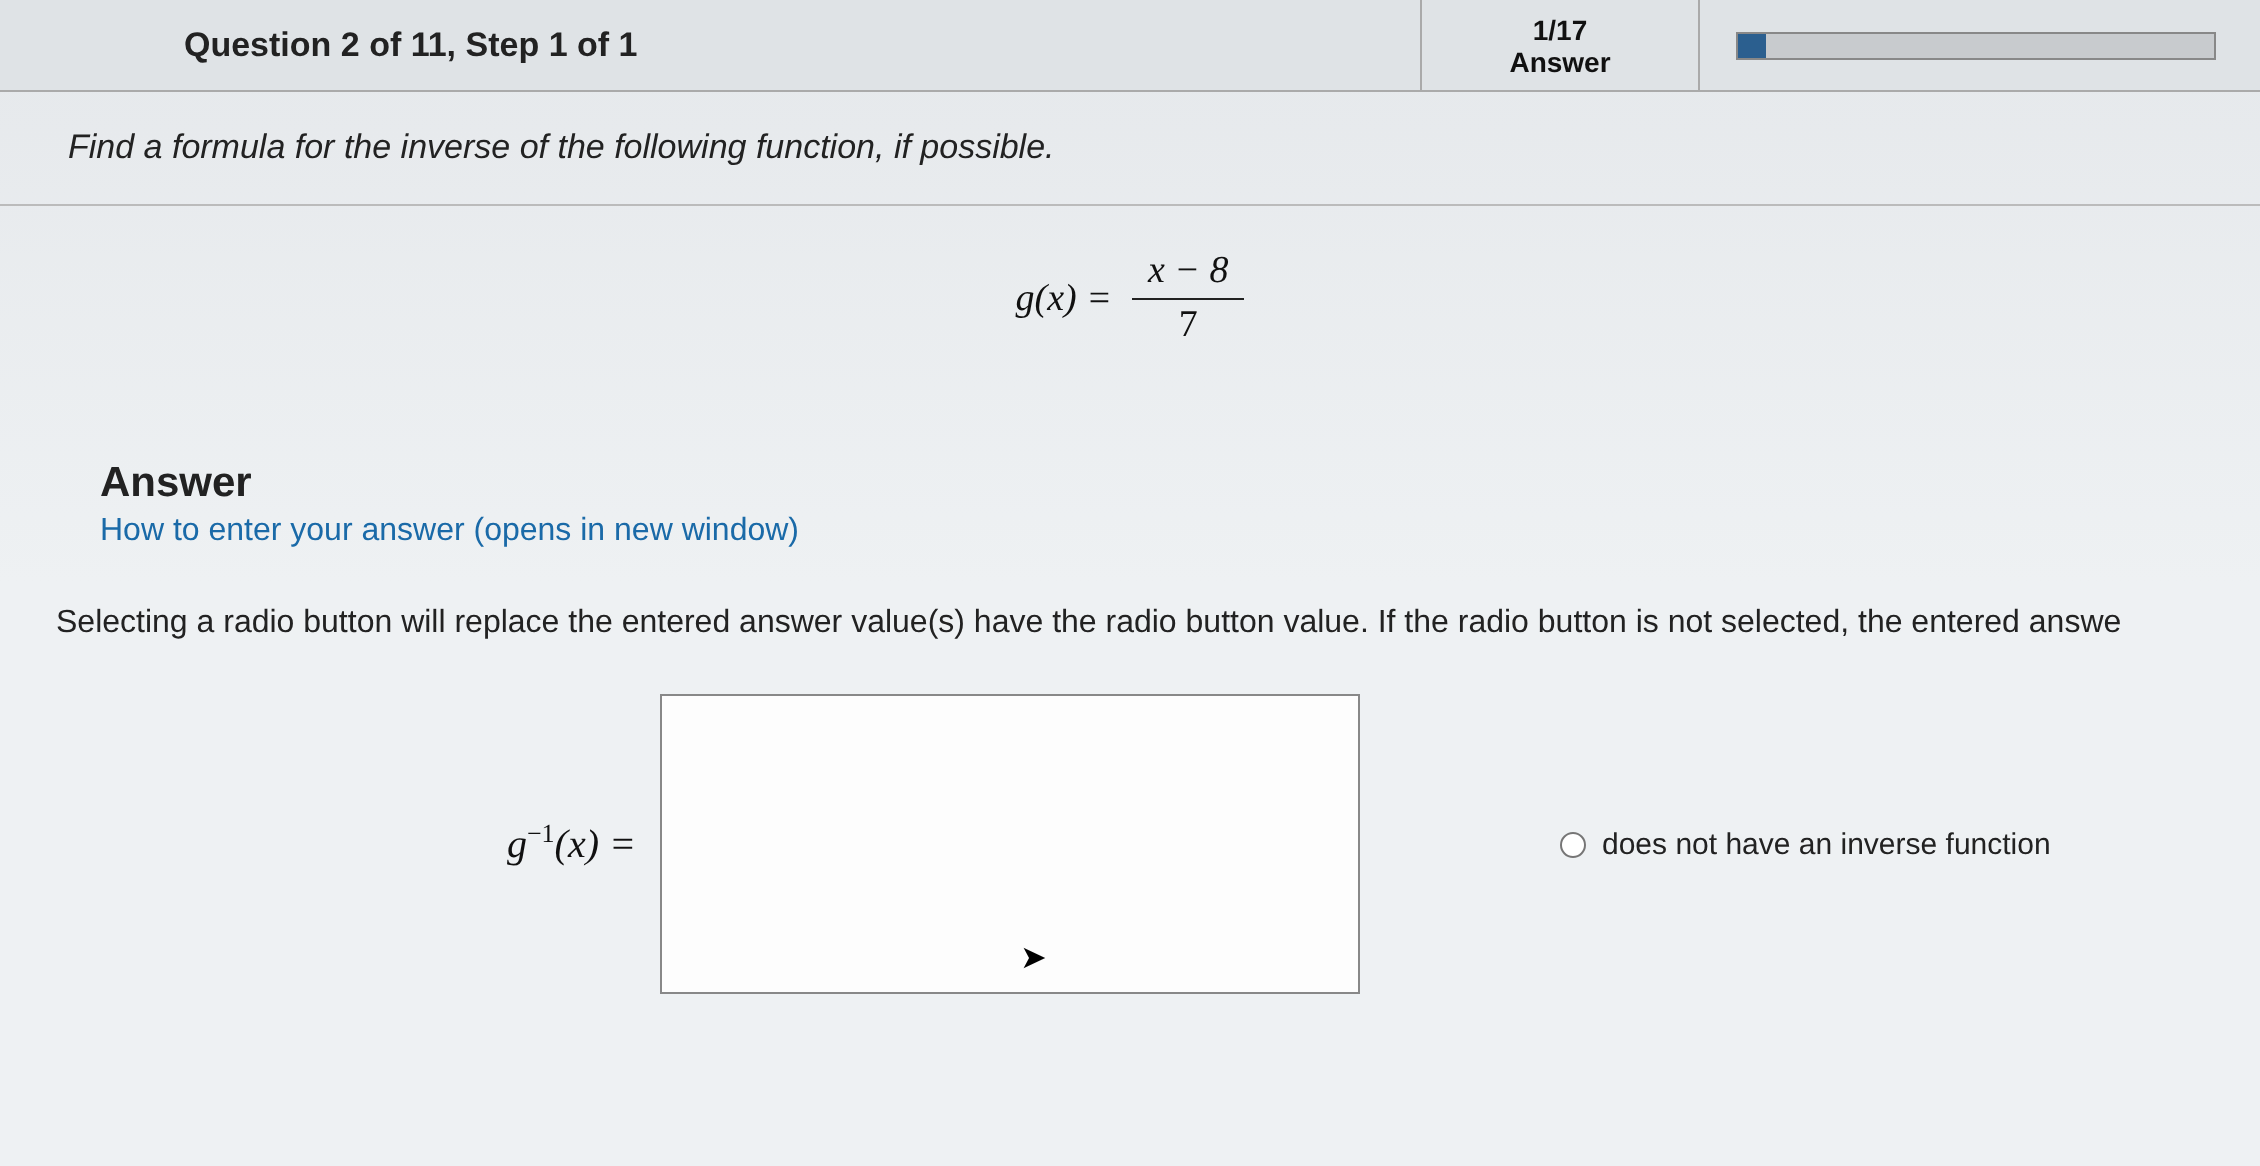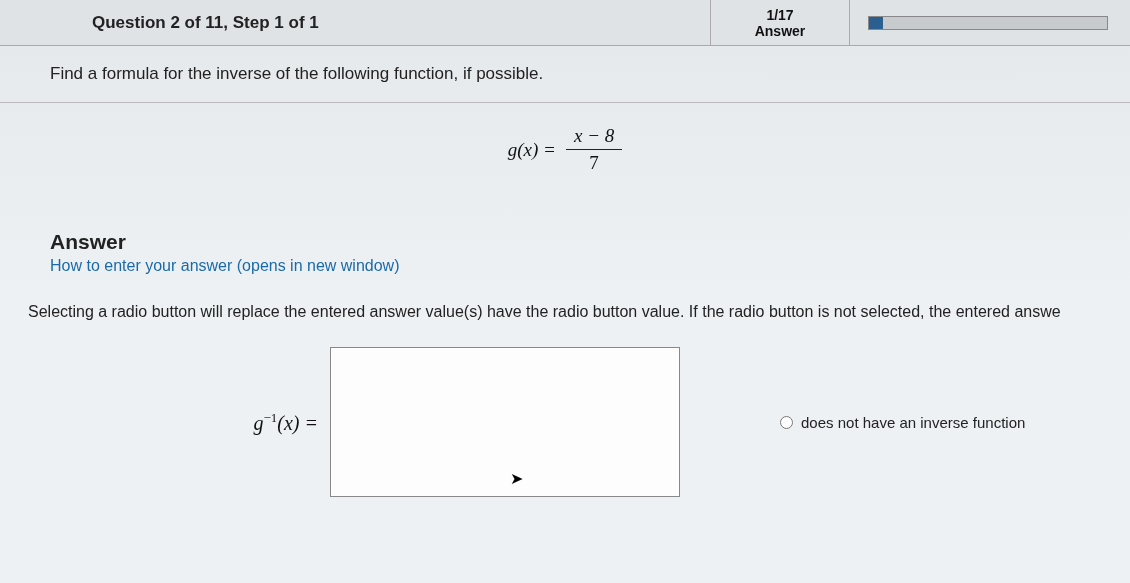--- a/index.html
+++ b/index.html
@@ -57,24 +57,25 @@
       border: 1px solid #888;
       position: relative;
     }
     .progress-fill {
       position: absolute;
       left: 0; top: 0; bottom: 0;
       width: 14px;
       background: #2b5f8f;
     }
     .prompt-row {
-      padding: 18px 40px 18px 50px;
+      padding: 18px 40px 18px 34px;
       font-size: 17px;
       color: #222;
       border-bottom: 1px solid #bbb;
+      font-style: italic;
     }
     .formula-row {
       padding: 22px 0 40px 0;
       text-align: center;
       font-size: 19px;
       color: #111;
       font-family: 'Times New Roman', serif;
     }
     .formula-inline {
       display: inline-flex;

